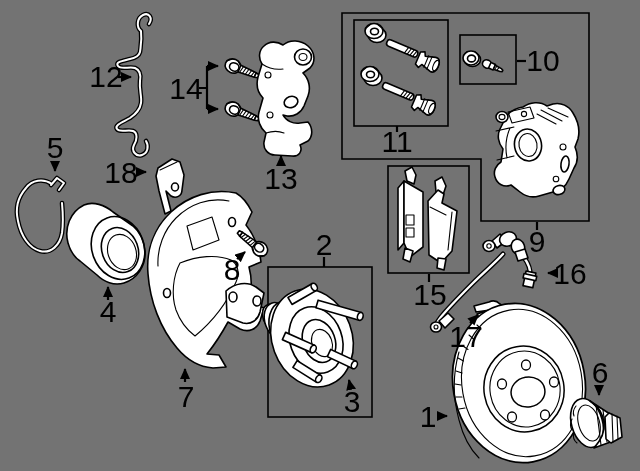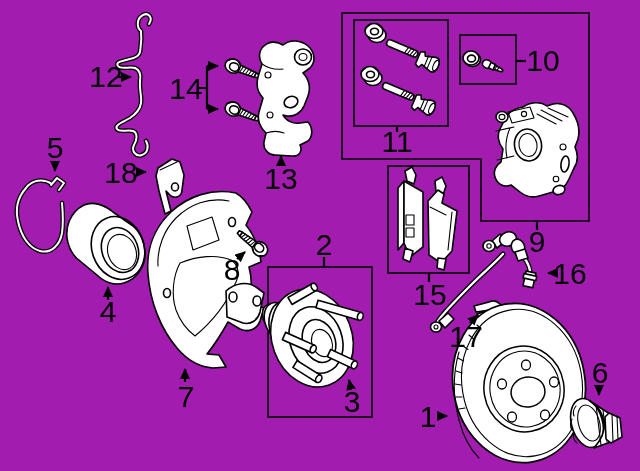--- a/index.html
+++ b/index.html
@@ -1,16 +1,16 @@
 <!DOCTYPE html>
 <html><head>
 <meta charset="utf-8">
 <style>
   html,body{margin:0;padding:0;background:#ffffff;}
-  .stage{position:relative;width:640px;height:471px;background:#a21caf;overflow:hidden;}
+  .stage{position:relative;width:640px;height:471px;background:#737373;overflow:hidden;}
   svg{display:block;}
   .ln{fill:none;stroke:#000;stroke-width:1.6;stroke-linecap:round;stroke-linejoin:round;}
   .th{stroke-width:1.1;}
   .fw{fill:#ffffff;stroke:#000;stroke-width:1.6;stroke-linejoin:round;}
   .wb{fill:none;stroke:#000;stroke-width:4.6;stroke-linecap:round;stroke-linejoin:round;}
   .ww{fill:none;stroke:#fff;stroke-width:2;stroke-linecap:round;stroke-linejoin:round;}
   .hb{fill:none;stroke:#000;stroke-width:5;stroke-linecap:round;}
   .hw{fill:none;stroke:#fff;stroke-width:2.4;stroke-linecap:round;}
   .box{fill:none;stroke:#000;stroke-width:1.6;}
   .ld{fill:none;stroke:#000;stroke-width:2.2;}

